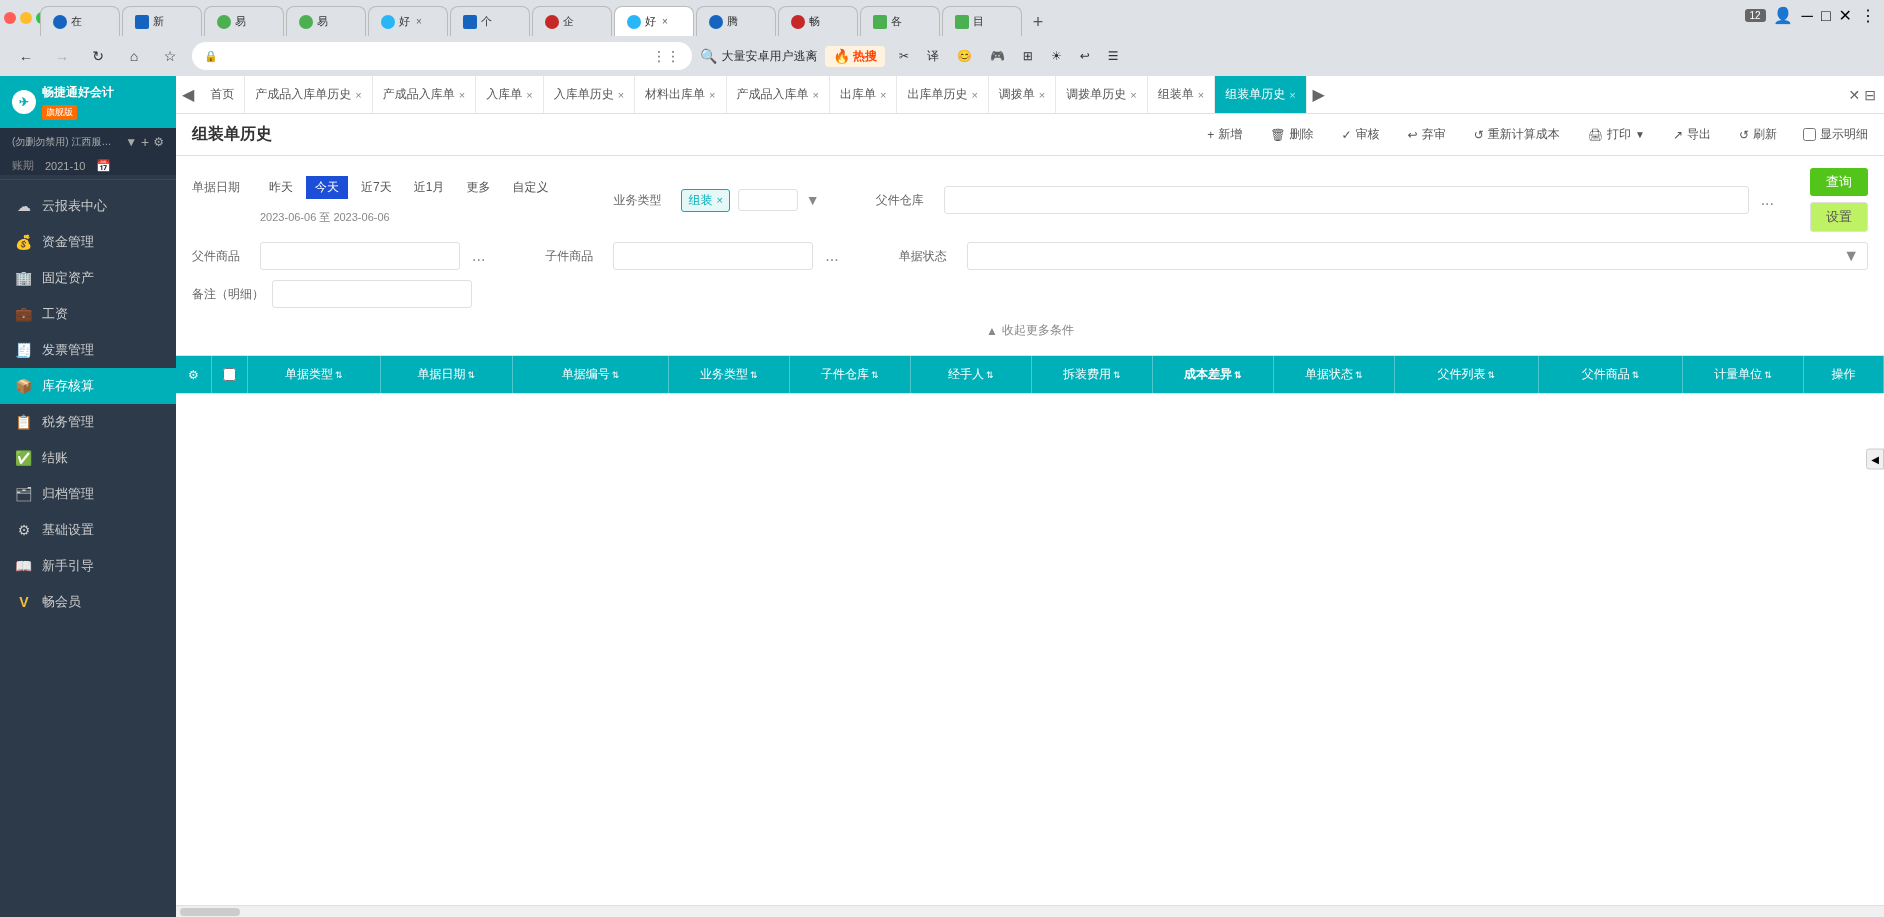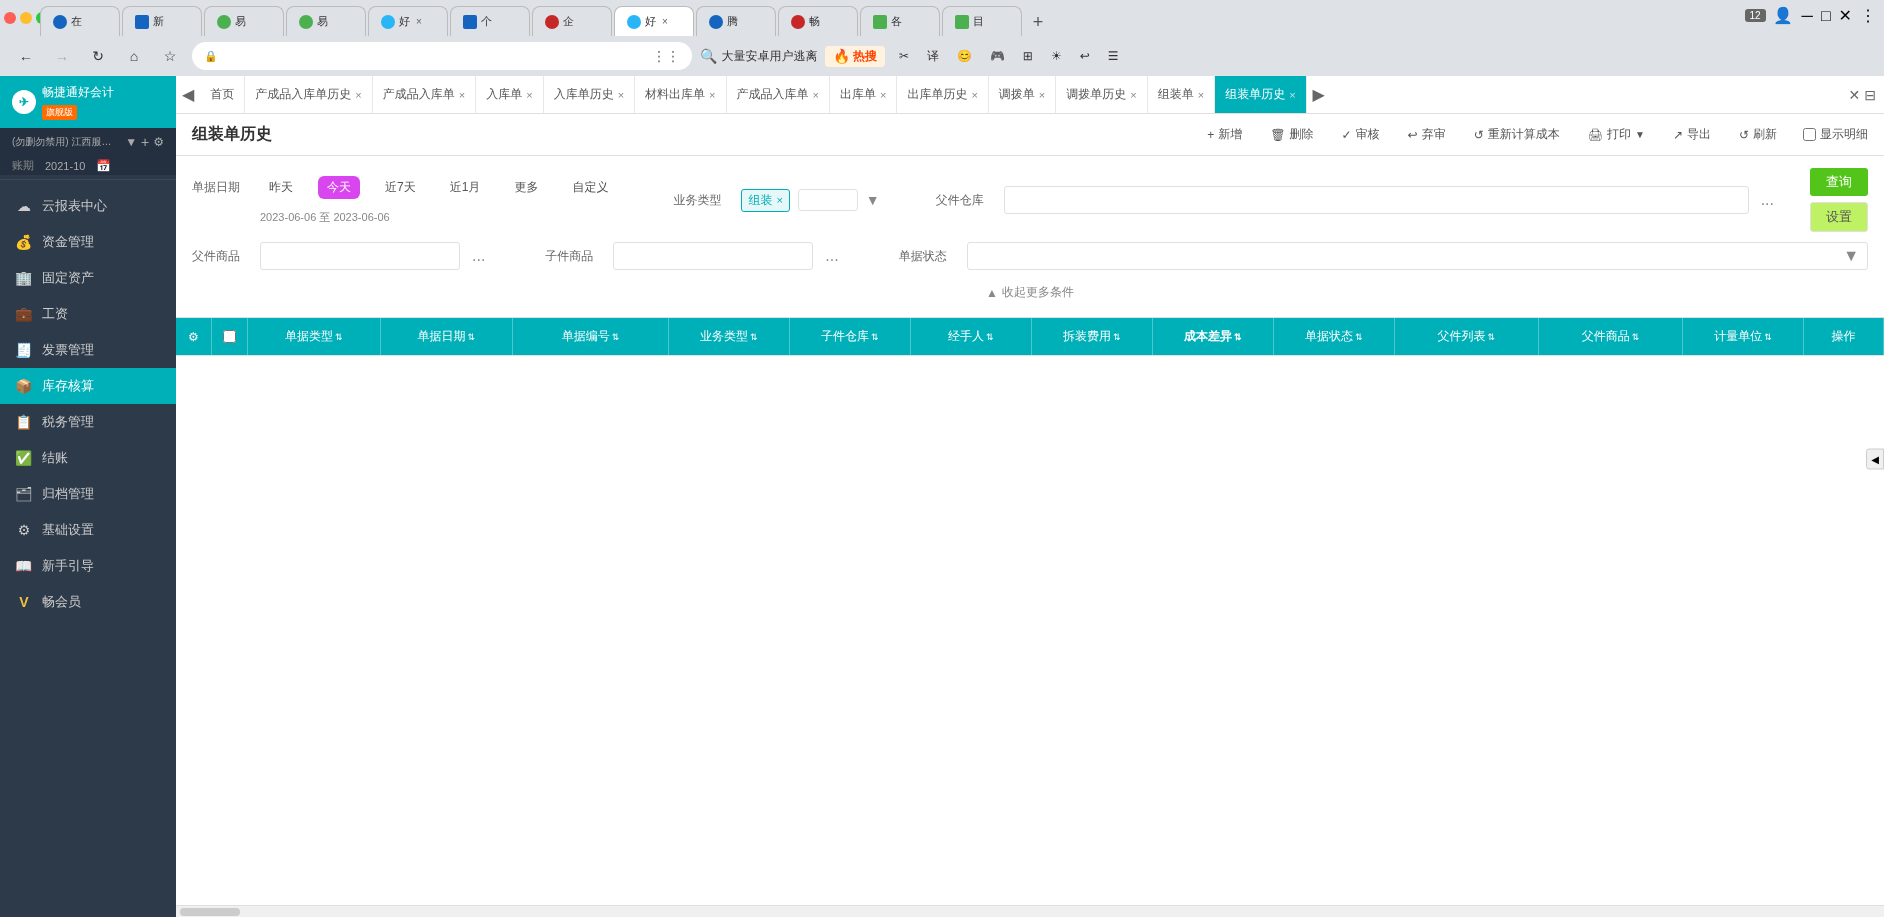--- a/index.html
+++ b/index.html
@@ -47,23 +47,23 @@
 
     
     .page-header { background: #fff; padding: 8px 16px; border-bottom: 1px solid #e0e0e0; display: flex; align-items: center; gap: 12px; }
     .page-title { font-size: 16px; font-weight: bold; color: #333; flex: 1; }
     .header-actions { display: flex; align-items: center; gap: 8px; }
 
     
     .filter-area { background: #fff; padding: 12px 16px; border-bottom: 1px solid #e0e0e0; }
     .filter-row { display: flex; align-items: center; gap: 16px; margin-bottom: 10px; }
     .filter-label { font-size: 12px; color: #666; white-space: nowrap; min-width: 60px; }
-    .filter-date-btns { display: flex; align-items: center; gap: 16px; }
+    .filter-date-btns { display: flex; align-items: center; gap: 4px; }
     .date-btn { padding: 2px 8px; font-size: 12px; color: #555; cursor: pointer; border-radius: 3px; border: 1px solid transparent; }
-    .date-btn.active { background: #d946ef; color: #fff; border-radius: 6px; }
+    .date-btn.active { background: #1d4ed8; color: #fff; border-radius: 0; }
     .date-range { font-size: 11px; color: #888; margin-left: 8px; }
     .filter-tag-area { display: flex; align-items: center; gap: 6px; flex: 1; }
     .filter-tag { display: flex; align-items: center; background: #e6f7f8; border: 1px solid #00b0b9; border-radius: 3px; padding: 2px 6px; font-size: 12px; color: #00b0b9; }
     .filter-tag-close { margin-left: 4px; cursor: pointer; font-size: 11px; }
     .filter-select { border: 1px solid #e0e0e0; border-radius: 3px; padding: 3px 24px 3px 8px; font-size: 12px; color: #333; background: #fff; appearance: none; cursor: pointer; min-width: 60px; }
     .collapse-btn { display: flex; align-items: center; justify-content: center; gap: 4px; font-size: 12px; color: #888; cursor: pointer; width: 100%; padding: 4px; }
     .query-btn { background: #52c41a; color: #fff; padding: 5px 16px; font-size: 13px; border-radius: 3px; cursor: pointer; }
     .setting-btn { background: #fff; border: 1px solid #e0e0e0; color: #555; padding: 5px 12px; font-size: 13px; border-radius: 3px; cursor: pointer; }
     .ellipsis-btn { color: #888; cursor: pointer; font-size: 16px; padding: 0 4px; }
 
@@ -191,21 +191,21 @@
 </div>
 
 <div class="app-container">
 
   <div class="sidebar">
     <div class="sidebar-logo">
       <div style="background:#fff;border-radius:50%;width:24px;height:24px;display:flex;align-items:center;justify-content:center;">
         <span style="color:#00b0b9;font-size:12px;font-weight:bold;">✈</span>
       </div>
       <div>
-        <div style="color:#fff;font-size:12px;font-weight:normal;">畅捷通好会计</div>
+        <div style="color:#fff;font-size:12px;font-weight:bold;">畅捷通好会计</div>
         <div style="background:#ff6b00;color:#fff;font-size:9px;padding:1px 4px;border-radius:2px;display:inline-block;">旗舰版</div>
       </div>
     </div>
 
     <div style="background:#243040;padding:6px 12px;display:flex;align-items:center;gap:4px;justify-content:space-between;">
       <span style="color:#aaa;font-size:10px;flex:1;overflow:hidden;text-overflow:ellipsis;white-space:nowrap;">(勿删勿禁用) 江西服宝测试专用</span>
       <span style="color:#aaa;font-size:12px;cursor:pointer;">▼</span>
       <span style="color:#aaa;font-size:14px;cursor:pointer;">+</span>
       <span style="color:#aaa;font-size:12px;cursor:pointer;">⚙</span>
     </div>
@@ -435,20 +435,26 @@
         </div>
 
         <div style="display:flex;align-items:center;gap:8px;margin-left:40px;flex:1;">
           <span class="filter-label">单据状态</span>
           <div style="flex:1;height:28px;border:1px solid #e0e0e0;border-radius:3px;background:#fff;display:flex;align-items:center;padding:0 8px;justify-content:flex-end;">
             <span style="color:#888;">▼</span>
           </div>
         </div>
       </div>
 
+      <div class="filter-row">
+        <div style="display:flex;align-items:center;gap:8px;">
+          <span class="filter-label">备注（明细）</span>
+          <div style="width:200px;height:28px;border:1px solid #e0e0e0;border-radius:3px;background:#fff;"></div>
+        </div>
+      </div>
 
       <div class="collapse-btn">
         <span>▲</span>
         <span>收起更多条件</span>
       </div>
     </div>
 
     <div class="table-container">
       <div class="table-header">
         <div class="th-cell th-settings">

